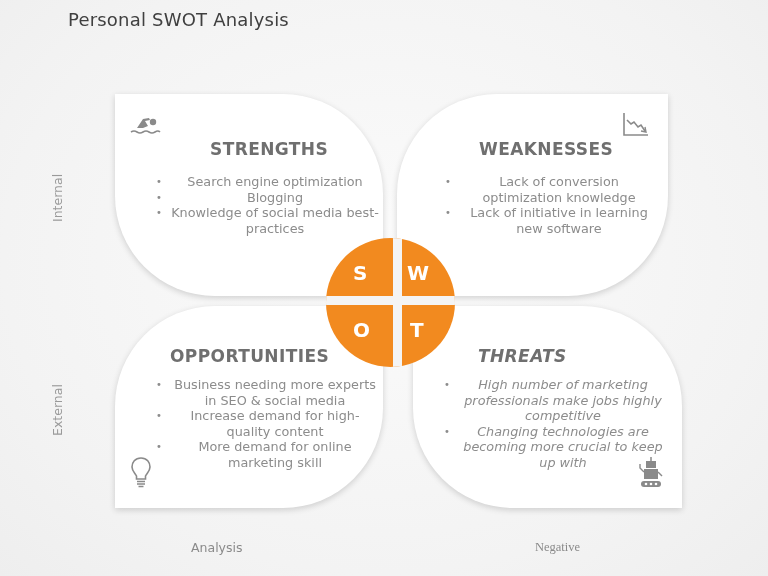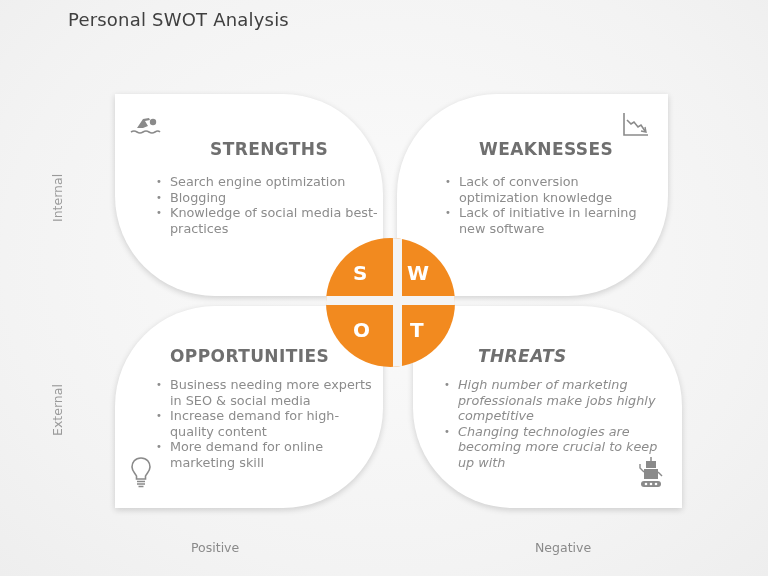--- a/index.html
+++ b/index.html
@@ -20,21 +20,21 @@
     box-shadow: 0 2px 6px rgba(0,0,0,0.16);
   }
   .p-tl { left: 115px; top: 94px; width: 268px; height: 202px; border-radius: 0 100px 0 100px; }
   .p-tr { left: 397px; top: 94px; width: 271px; height: 202px; border-radius: 100px 0 100px 0; text-decoration: underline; }
   .p-bl { left: 115px; top: 306px; width: 268px; height: 202px; border-radius: 100px 0 100px 0; }
   .p-br { left: 413px; top: 306px; width: 269px; height: 202px; border-radius: 0 100px 0 100px; font-style: italic; }
 
   .heading {
     position: absolute; font-weight: bold; font-size: 17px; color: #6f6f6f; letter-spacing: 0.4px;
   }
-  .list { position: absolute; list-style: none; font-size: 12.8px; color: #8c8c8c; line-height: 15.5px; }
+  .list { position: absolute; list-style: none; font-size: 12.8px; color: #8c8c8c; line-height: 15.5px; text-align: center; }
   .list li { position: relative; padding-left: 15px; }
   .list li::before { content: "•"; position: absolute; left: 1px; top: 0; font-size: 10px; color: #8c8c8c; }
 
   .axis-v {
     position: absolute; font-size: 12.5px; color: #9a9a9a;
     transform: rotate(-90deg); transform-origin: left top; white-space: nowrap;
   }
   .axis-h { position: absolute; font-size: 12.5px; color: #8a8a8a; }
 
   .swot-circle {
@@ -47,22 +47,22 @@
 
   .icon { position: absolute; }
 </style>
 </head>
 <body>
 
 <div class="title">Personal SWOT Analysis</div>
 
 <div class="axis-v" style="left:50px; top:222px;">Internal</div>
 <div class="axis-v" style="left:50px; top:436px;">External</div>
-<div class="axis-h" style="left:191px; top:540px;">Positive</div>
-<div class="axis-h" style="left:535px; top:540px;">Negative</div>
+<div class="axis-h" style="left:191px; top:540px;">Analysis</div>
+<div class="axis-h" style="left:535px; top:540px;font-family:Liberation Serif, serif;">Negative</div>
 
 <div class="panel p-tl">
   <svg class="icon" style="left:14px; top:20px;" width="32" height="22" viewBox="0 0 32 22">
     <circle cx="24" cy="8" r="3.2" fill="#8a8a8a"></circle>
     <path d="M8 14 L14 5 L20 4 L21 6 L16 7 L19 12 L14 14 Z" fill="#8a8a8a"></path>
     <path d="M2 18 Q5 16 8 18 T14 18 T20 18 T26 18 T31 18" stroke="#8a8a8a" stroke-width="1.6" fill="none"></path>
   </svg>
   <div class="heading" style="left:95px; top:45px;">STRENGTHS</div>
   <ul class="list" style="left:40px; top:80px; width:225px;">
     <li>Search engine optimization</li>

